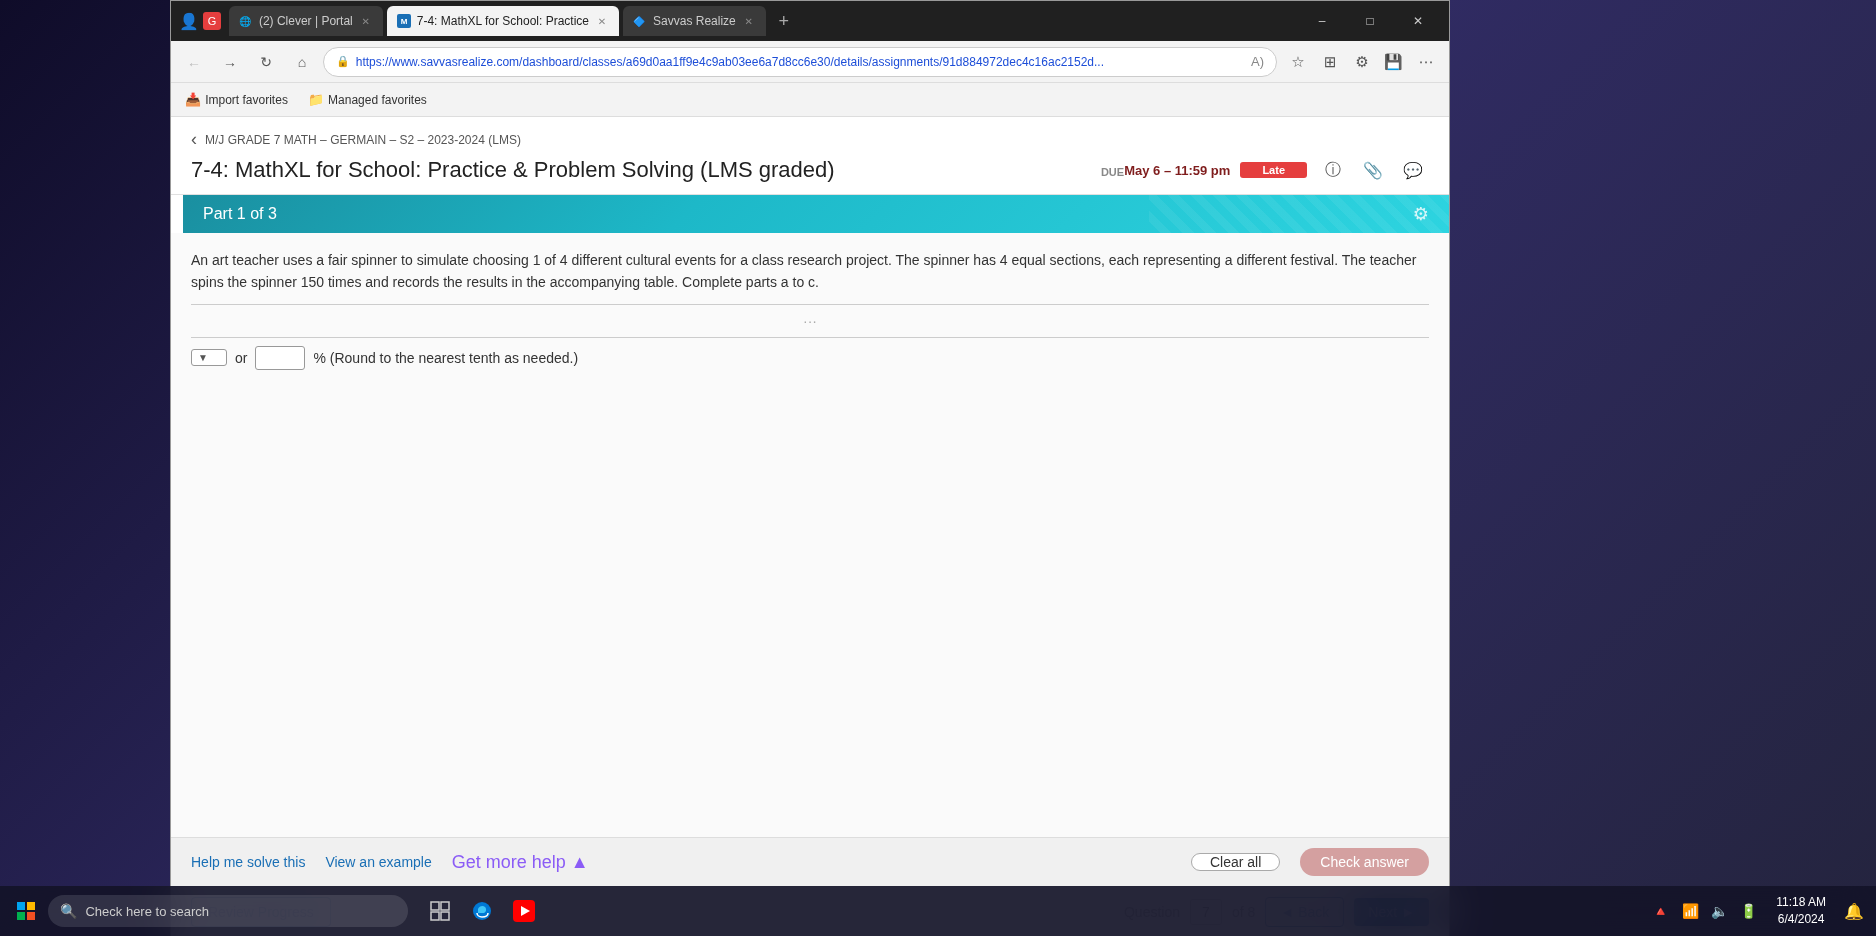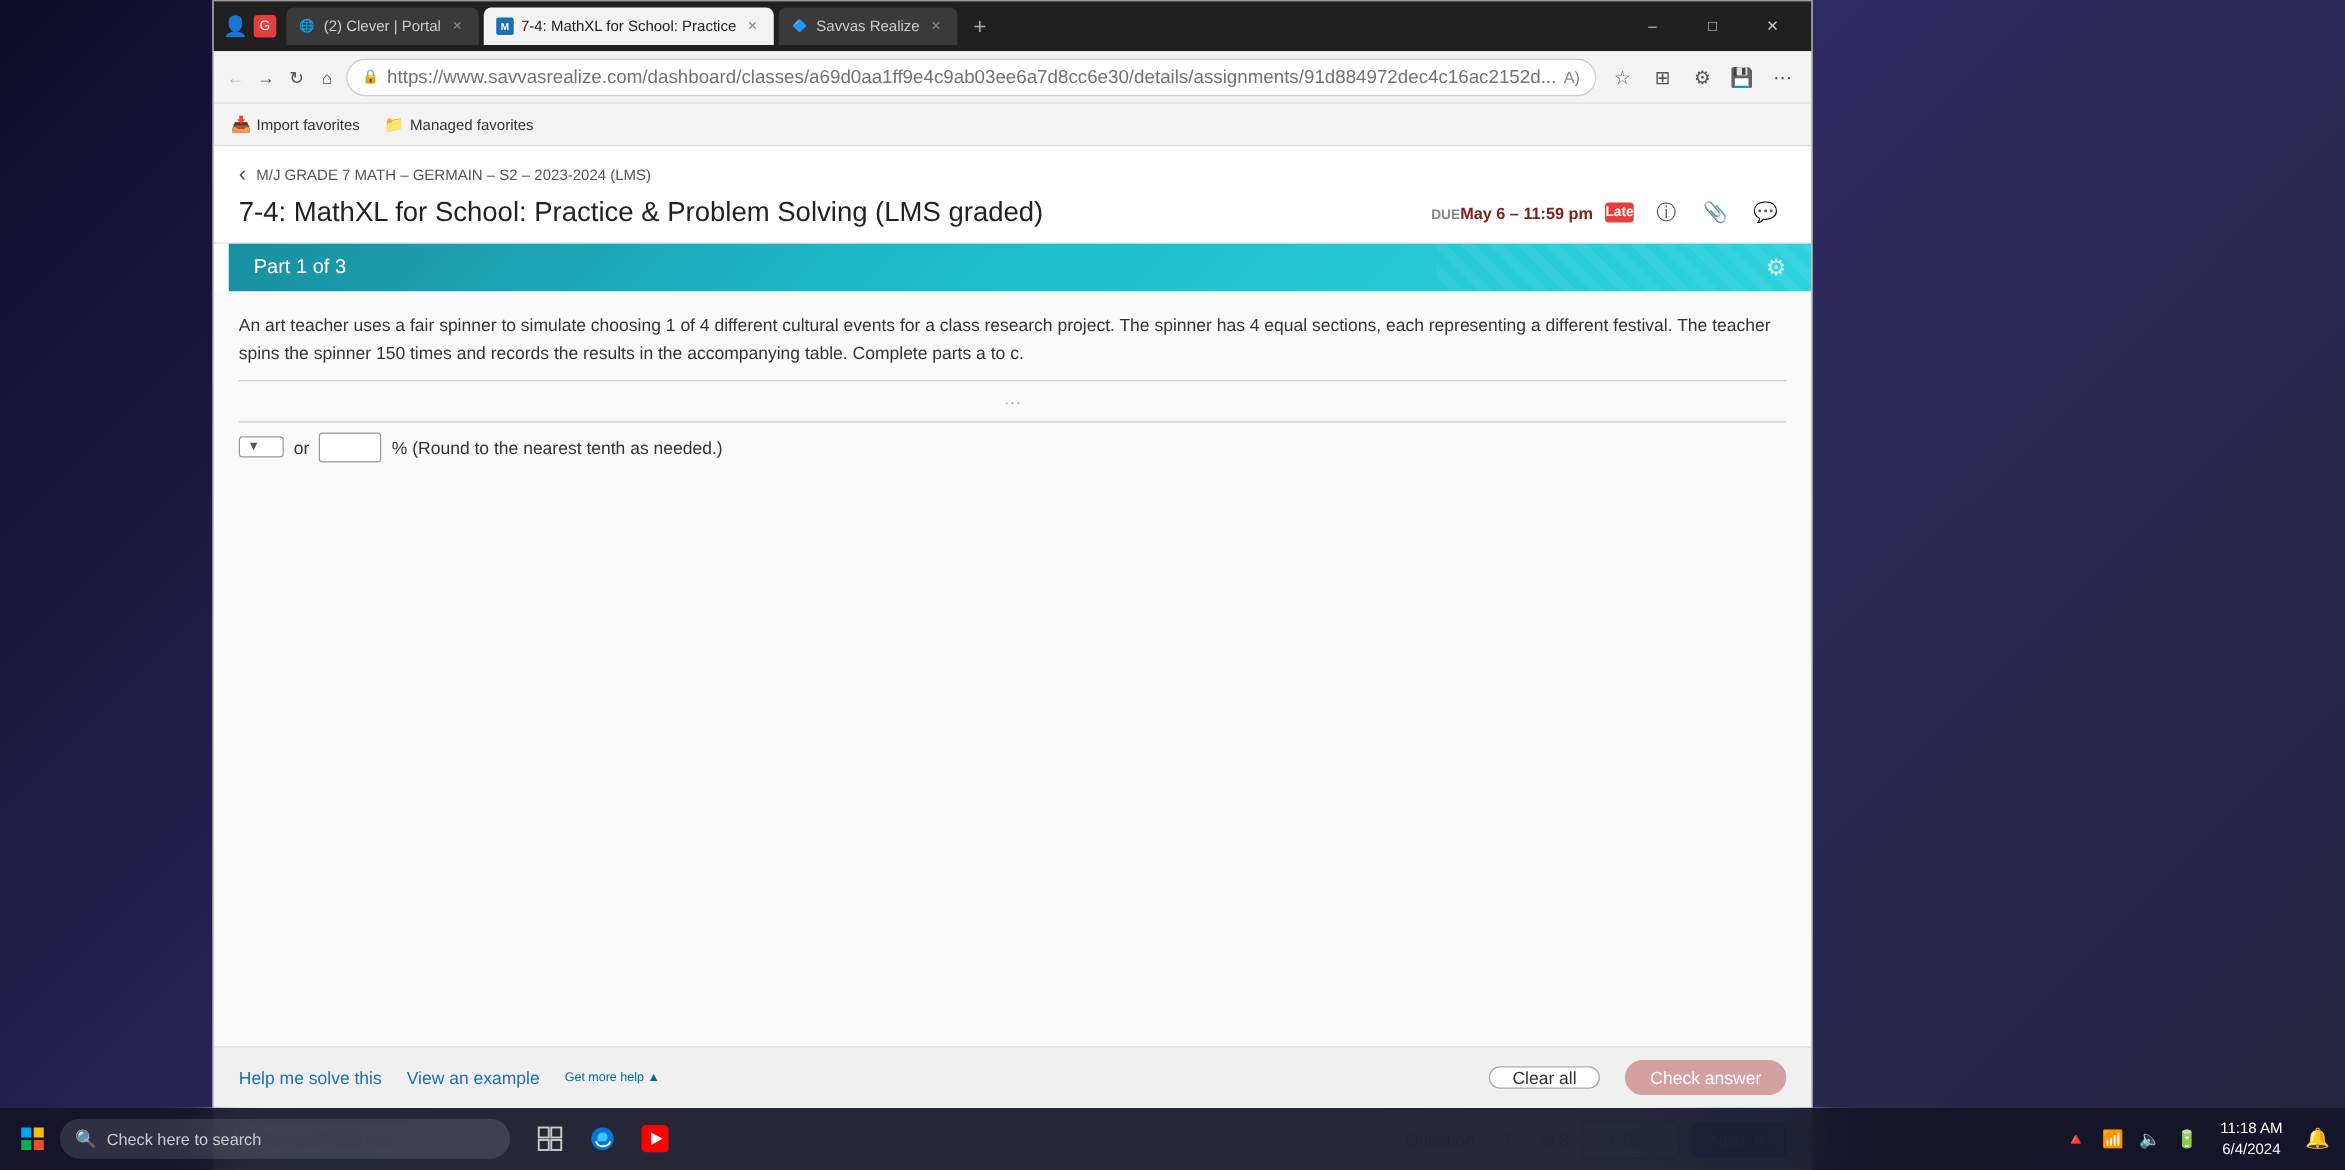--- a/index.html
+++ b/index.html
@@ -159,21 +159,21 @@
       font-size: 13px; color: #555;
       display: flex; align-items: center; gap: 10px;
     }
     .due-info { display: flex; flex-direction: row; align-items: flex-end; margin-left: 19px; }
     .due-label { font-size: 11px; color: #888; font-weight: 600; text-transform: uppercase; }
     .due-date { font-size: 13px; color: #7f1d1d; font-weight: bold; }
     .late-badge {
       background: #e53e3e;
       color: #fff;
       font-size: 11px;
-      padding: 2px 0;
+      padding: 2px 22px;
       border-radius: 3px;
       font-weight: 600;
     }
     .header-actions {
       display: flex; gap: 8px; align-items: center;
     }
     .header-icon-btn {
       width: 32px; height: 32px;
       display: flex; align-items: center; justify-content: center;
       font-size: 16px; color: #555; cursor: pointer;
@@ -262,21 +262,21 @@
       padding: 10px 20px;
       display: flex;
       align-items: center;
       gap: 20px;
     }
     .help-link {
       font-size: 14px; color: #1a6fb5; cursor: pointer; text-decoration: none;
       font-weight: 500;
     }
     .get-more-help {
-      font-size: 10px; color: #0369a1; cursor: pointer;
+      font-size: 18px; color: #8b5cf6; cursor: pointer;
       display: flex; align-items: center; gap: 4px;
     }
     .clear-all-btn {
       margin-left: auto;
       background: #fff;
       border: 1px solid #aaa;
       border-radius: 20px;
       padding: 0 18px;
       font-size: 14px; color: #333; cursor: pointer;
     }
@@ -439,21 +439,21 @@
     </div>
   </div>
 
   <div class="address-bar">
     <div class="nav-btn disabled">←</div>
     <div class="nav-btn">→</div>
     <div class="nav-btn">↻</div>
     <div class="nav-btn">⌂</div>
     <div class="url-bar">
       <span class="lock-icon">🔒</span>
-      <span style="font-size:15px;color:#737373;overflow:hidden;text-overflow:ellipsis;white-space:nowrap;flex:1;">https://www.savvasrealize.com/dashboard/classes/a69d0aa1ff9e4c9ab03ee6a7d8cc6e30/details/assignments/91d884972dec4c16ac2152d...</span>
+      <span style="font-size:12px;color:#1d4ed8;overflow:hidden;text-overflow:ellipsis;white-space:nowrap;flex:1;">https://www.savvasrealize.com/dashboard/classes/a69d0aa1ff9e4c9ab03ee6a7d8cc6e30/details/assignments/91d884972dec4c16ac2152d...</span>
       <span style="font-size:13px;color:#888;">A)</span>
     </div>
     <div class="browser-toolbar-icons">
       <div class="toolbar-icon">☆</div>
       <div class="toolbar-icon">⊞</div>
       <div class="toolbar-icon">⚙</div>
       <div class="toolbar-icon">💾</div>
       <div class="toolbar-icon">⋯</div>
     </div>
   </div>

